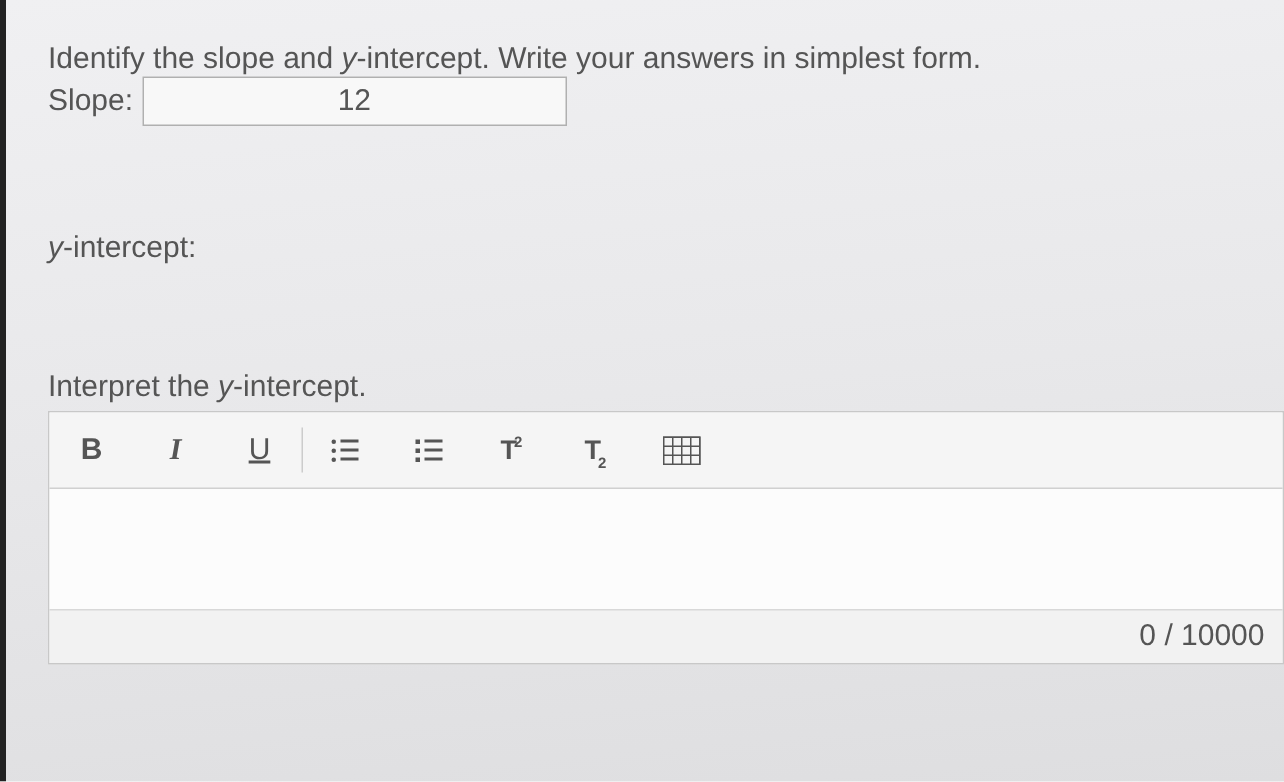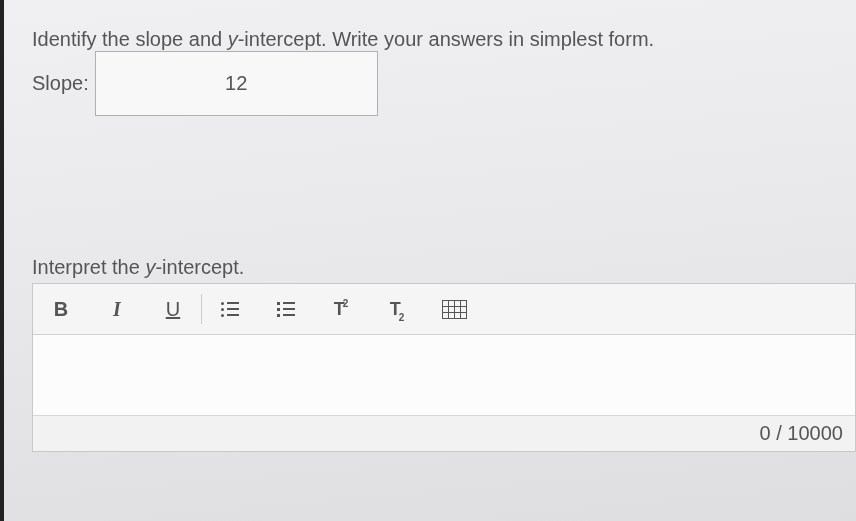--- a/index.html
+++ b/index.html
@@ -38,21 +38,21 @@
       margin-bottom: 70px;
     }
     .field-label {
       font-size: 20px;
       color: #555;
       margin-right: 6px;
     }
     .field-input {
       border: 1px solid #b0b0b0;
       background: #f8f8f8;
-      padding: 20px 8px;
+      padding: 4px 8px;
       font-size: 20px;
       font-family: Arial, Helvetica, sans-serif;
       color: #555;
       min-width: 36px;
       text-align: center;
       outline: none;
     }
     .field-input.wider {
       min-width: 44px;
     }
@@ -188,20 +188,23 @@
 <div class="instruction">
   <span>Identify the slope and </span><span class="italic">y</span><span>-intercept. Write your answers in simplest form.</span>
 </div>
 
 <div class="field-row">
   <span class="field-label">Slope:</span>
   <input class="field-input" type="text" value="12" style="">
 </div>
 
 <div class="field-row">
+  <span class="field-label">
+    <span class="italic">y</span><span>-intercept:</span>
+  </span>
 </div>
 
 <div class="interpret-label">
   <span>Interpret the </span><span class="italic">y</span><span>-intercept.</span>
 </div>
 
 <div class="editor-container">
   <div class="toolbar">
     <div class="toolbar-btn bold">B</div>
     <div class="toolbar-btn italicbtn">I</div>

